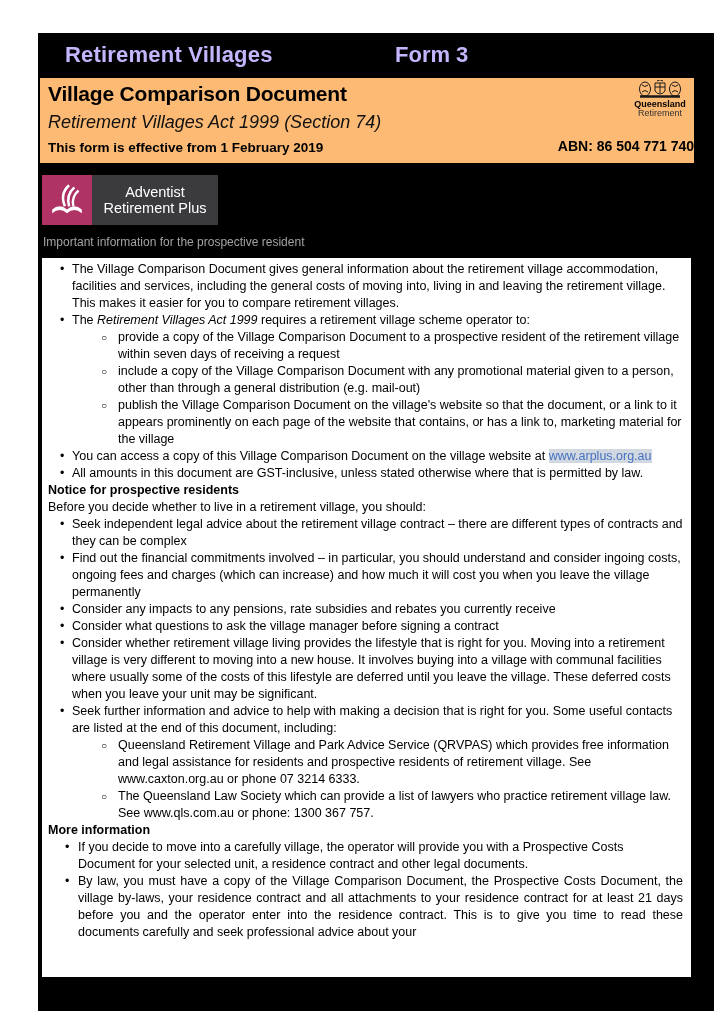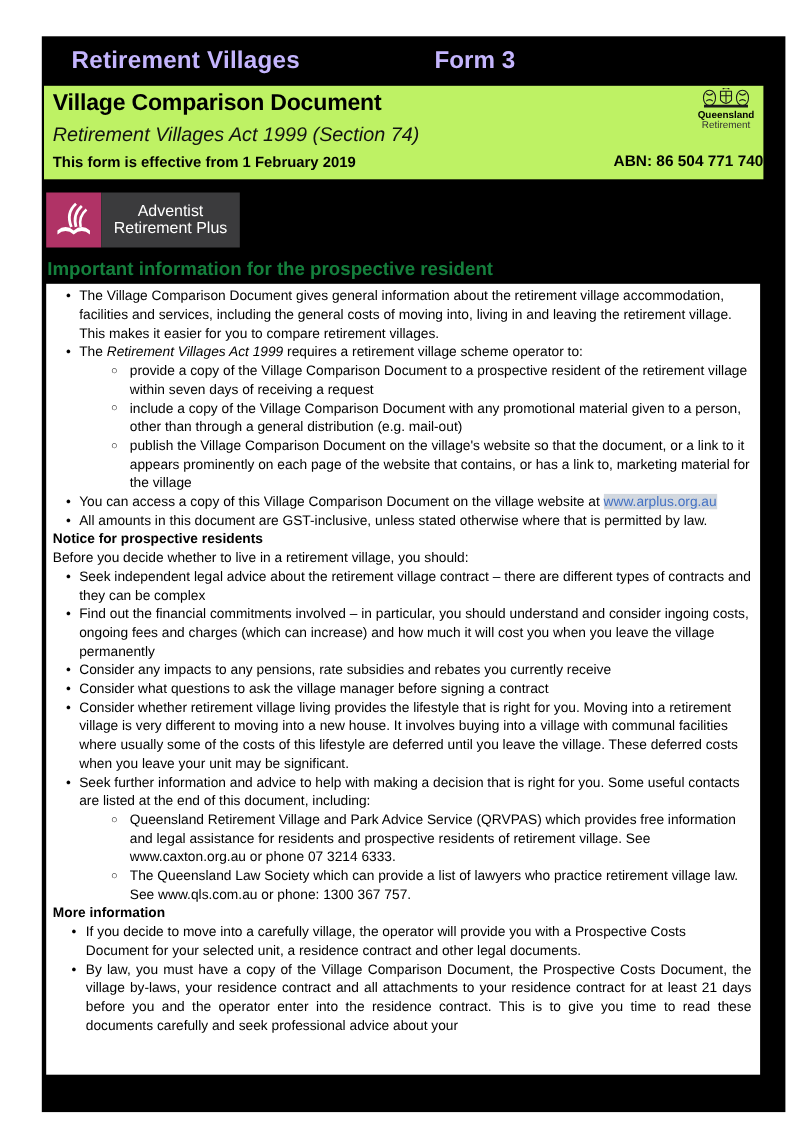--- a/index.html
+++ b/index.html
@@ -8,38 +8,38 @@
   .page { position:relative; width:728px; height:1030px; background:#ffffff; overflow:hidden; }
 
   .frame { position:absolute; left:38px; top:33px; width:676px; height:978px; background:#000000; }
 
   
   .topbar { position:relative; height:45px; color:#c4b5fd; }
   .topbar-title { position:absolute; left:27px; top:9px; font-size:22px; font-weight:bold; letter-spacing:0.2px; }
   .topbar-form  { position:absolute; left:357px; top:9px; font-size:22px; font-weight:bold; }
 
   
-  .header-box { position:absolute; left:2px; top:45px; width:654px; height:85px; background:#bef264;padding-left:40px; }
+  .header-box { position:absolute; left:2px; top:45px; width:654px; height:85px; background:#fdba74;padding-left:40px; }
   .doc-title    { position:absolute; left:8px; top:4px;  font-size:21px; font-weight:bold; letter-spacing:-0.2px; }
   .doc-subtitle { position:absolute; left:8px; top:34px; font-size:18px; font-style:italic; color:#111; }
   .doc-effective{ position:absolute; left:8px; bottom:8px; font-size:13.5px; font-weight:bold; }
   .doc-abn      { position:absolute; right:0; bottom:9px; font-size:14px; font-weight:bold; }
   .qld-logo { position:absolute; top:2px; right:6px; width:56px; text-align:center; line-height:9px; }
   .qld-logo .crest { display:block; margin:0 auto; }
   .qld-name { font-size:9px; font-weight:bold; color:#000; margin-top:1px; }
   .qld-gov  { font-size:9px; color:#333; }
 
   
   .arp-logo { position:absolute; left:4px; top:142px; display:flex; }
   .arp-icon { width:50px; height:50px; display:flex; align-items:center; justify-content:center; }
   .arp-label{ width:126px; height:50px; color:#fff; display:flex; flex-direction:column;
               align-items:center; justify-content:center; font-size:14.5px; line-height:16px; }
 
   
-  .important-heading { position:absolute; left:5px; top:202px; color:#15803d; font-weight:bold; font-size:17px; }
+  .important-heading { position:absolute; left:5px; top:202px; color:#a3a3a3; font-weight:normal; font-size:12px; }
 
   
   .content-box { position:absolute; left:4px; top:225px; width:649px; height:719px; background:#ffffff;
                  padding:3px 8px 0 6px; font-size:12.5px; line-height:17px; color:#000; overflow:hidden; }
   .row { display:flex; }
   .row .txt { flex:1 1 auto; }
   .row.h  { font-weight:bold; }
   .row.justify .txt { text-align:justify; }
   .marker { flex:0 0 auto; }
   .m-b1  { width:24px; padding-left:12px; }

